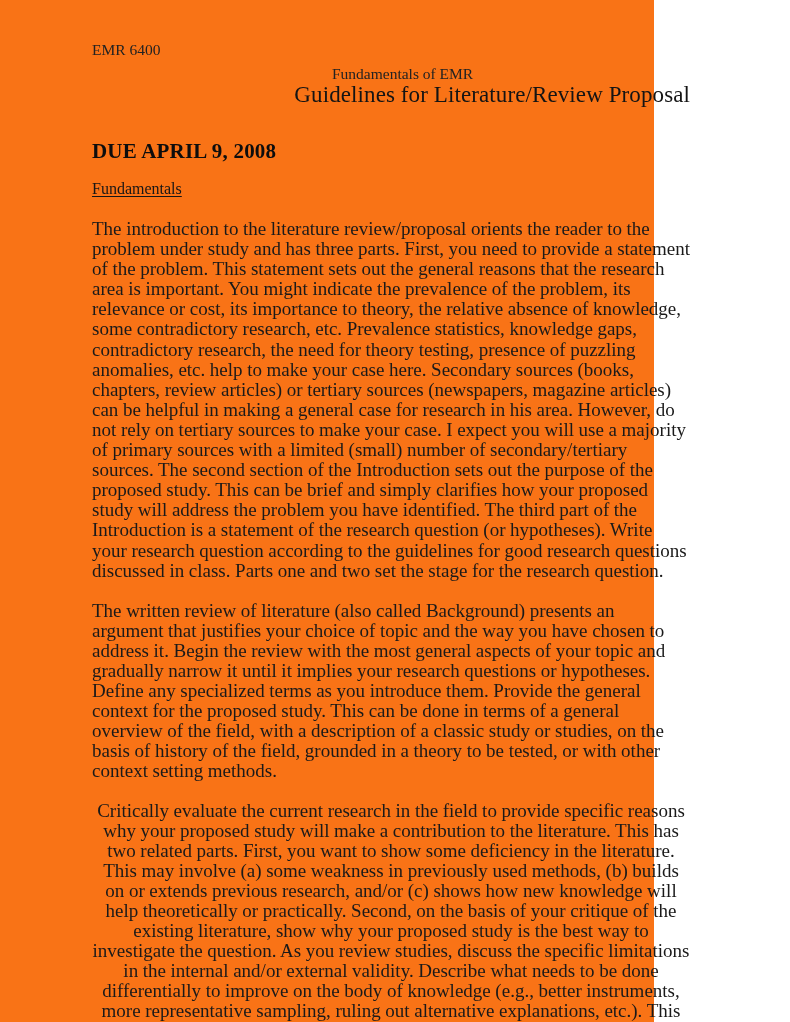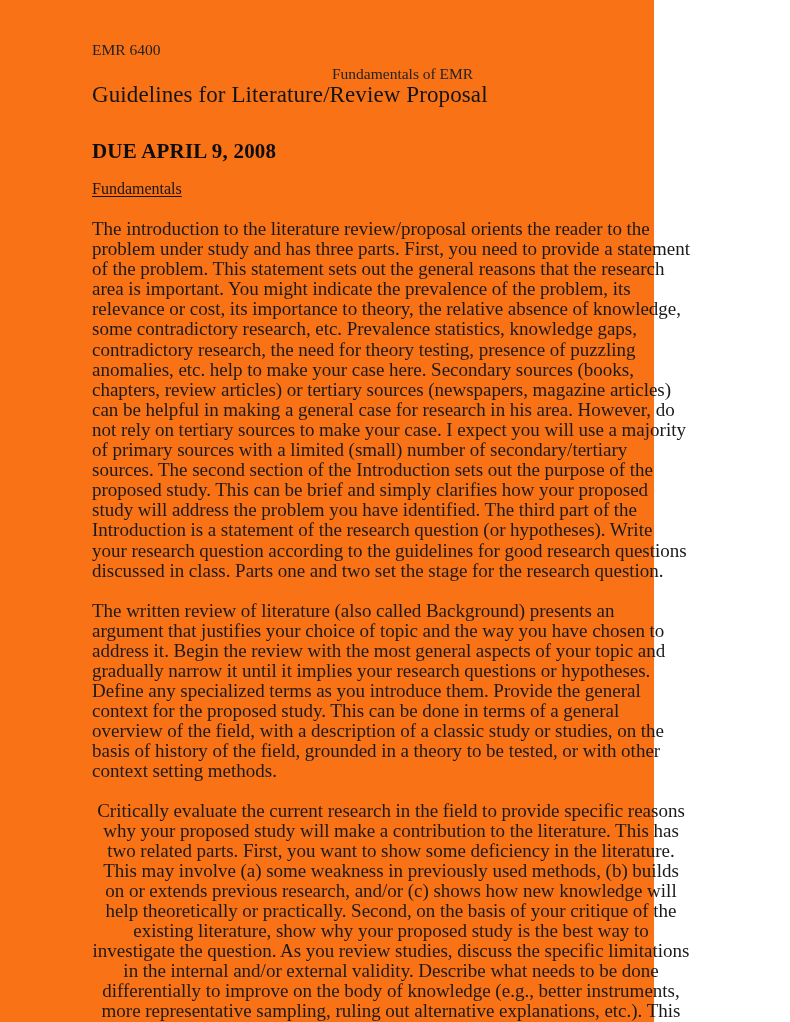--- a/index.html
+++ b/index.html
@@ -54,21 +54,21 @@
     top: 0;
     margin-top: 24px;
   }
 
   
   .doc-title {
     margin: 14px 0 0 0;
     font-size: 23px;
     line-height: 30px;
     font-weight: normal;
-    text-align: left;
+    text-align: right;
     color: #141414;
     letter-spacing: 0.1px;
   }
 
   
   .due-line {
     margin-top: 31px;
     font-size: 21px;
     line-height: 20px;
     font-weight: bold;

